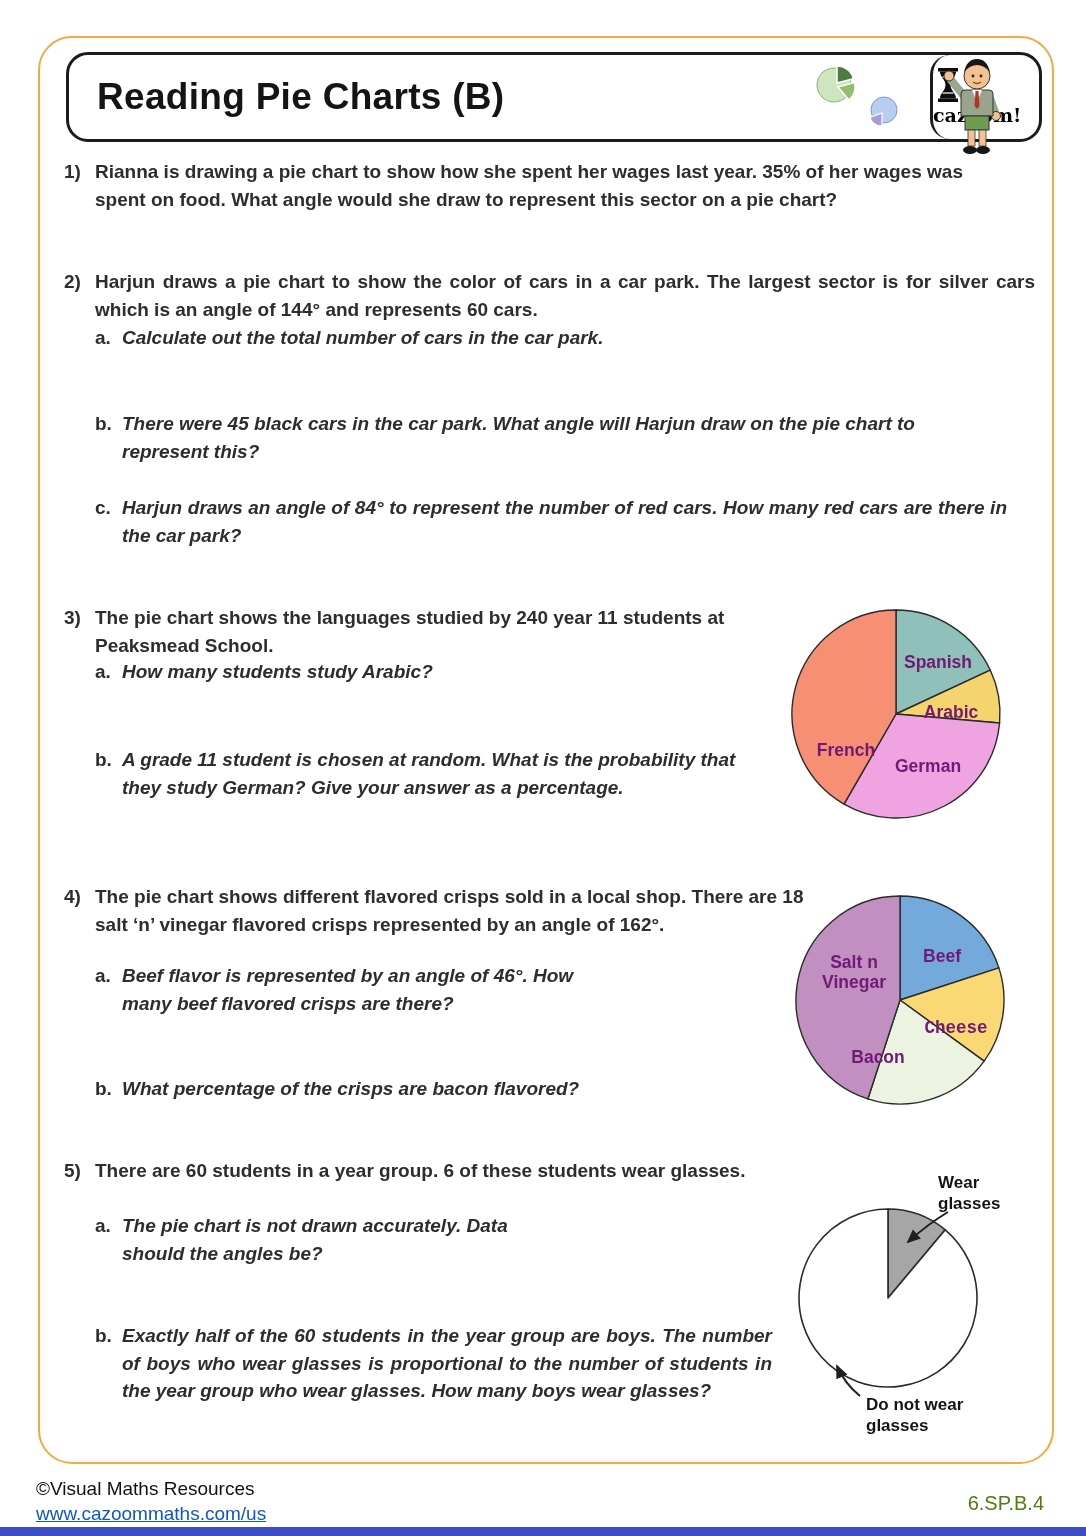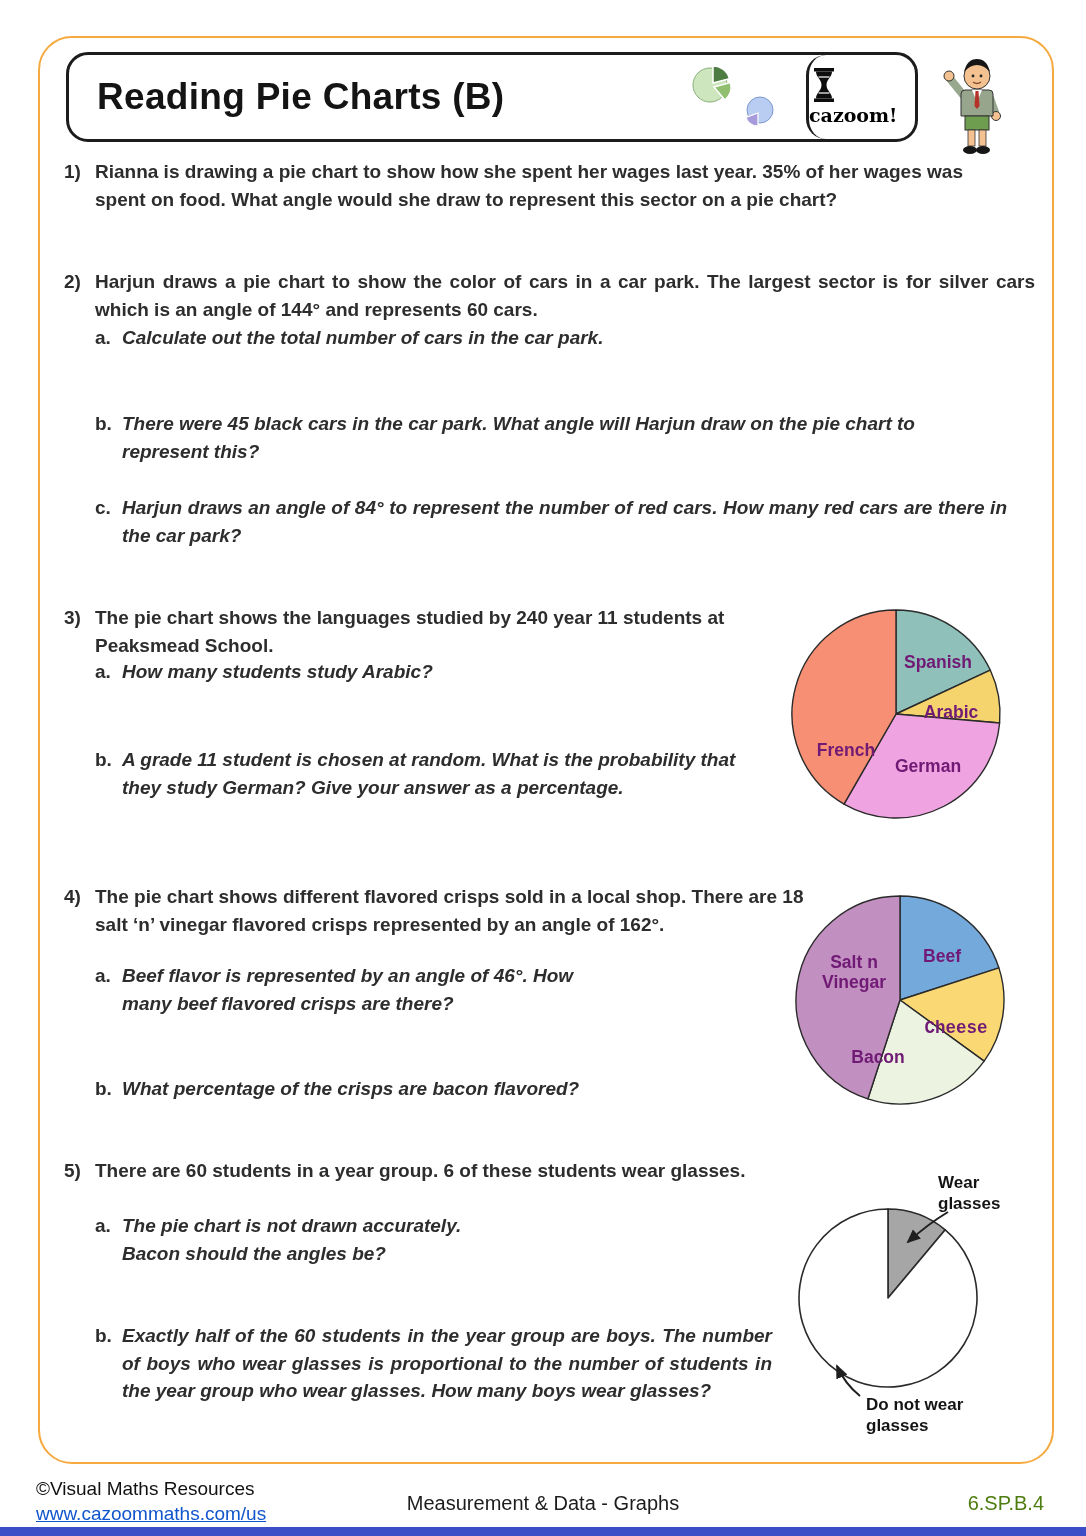--- a/index.html
+++ b/index.html
@@ -1,19 +1,19 @@
 <!DOCTYPE html>
 <html><head>
 <meta charset="utf-8">
 <style>
   html,body{margin:0;padding:0;}
   body{background:#ffffff;font-family:"Liberation Sans",sans-serif;}
   .page{position:relative;width:1086px;height:1536px;background:#fff;overflow:hidden;}
   .frame{position:absolute;left:38px;top:36px;width:1012px;height:1424px;border:2.5px solid #F5A93F;border-radius:34px;}
-  .header-box{position:absolute;left:66px;top:52px;width:852px;height:90px;border:3px solid #1c1c1c;border-radius:22px;background:#fff;display:flex;align-items:center;padding-left:28px;box-sizing:border-box;}
+  .header-box{position:absolute;left:66px;top:52px;width:976px;height:90px;border:3px solid #1c1c1c;border-radius:22px;background:#fff;display:flex;align-items:center;padding-left:28px;box-sizing:border-box;}
   .title{font-size:37px;font-weight:bold;color:#141414;margin:0;letter-spacing:0.3px;}
   .header-icons{margin-left:auto;position:relative;width:118px;height:100%;flex:none;}
   .icon-pie-green{position:absolute;left:0;top:6px;}
   .icon-pie-blue{position:absolute;left:54px;top:40px;}
   .logo-box{flex:none;width:106px;height:100%;border-left:3px solid #1c1c1c;display:flex;flex-direction:column;align-items:flex-start;justify-content:center;gap:2px;border-radius:20px;}
   .logo-text{font-family:"DejaVu Serif",serif;font-weight:bold;font-size:19px;color:#000;}
   .boy{position:absolute;left:934px;top:50px;}
   .q{position:absolute;display:flex;font-weight:bold;color:#2d2d2d;font-size:19px;line-height:27.5px;}
   .q .qnum{flex:none;width:31px;}
   .q .qtext{flex:1;}
@@ -158,21 +158,21 @@
     <span class="pie-label" style="left:86px;top:165px;">Bacon</span>
     <span class="pie-label wrap" style="left:62px;top:80px;width:78px;">Salt n Vinegar</span>
   </div>
 
   <div class="q" style="left:64px;top:1157px;width:691px;">
     <span class="qnum">5)</span>
     <div class="qtext">There are 60 students in a year group. 6 of these students wear glasses.</div>
   </div>
   <div class="part" style="left:95px;top:1212px;width:417px;">
     <span class="plabel">a.</span>
-    <div class="ptext">The pie chart is not drawn accurately. Bacon should the angles be?</div>
+    <div class="ptext">The pie chart is not drawn accurately. Data should the angles be?</div>
   </div>
   <div class="part justify" style="left:95px;top:1322px;width:677px;">
     <span class="plabel">b.</span>
     <div class="ptext">Exactly half of the 60 students in the year group are boys. The number of boys who wear glasses is proportional to the number of students in the year group who wear glasses. How many boys wear glasses?</div>
   </div>
 
   <div class="chart" style="left:790px;top:1170px;width:270px;height:268px;">
     <svg width="270" height="268" viewBox="0 0 270 268">
         <path d="M 98 128 L 98.00 39.00 A 89 89 0 0 1 155.21 59.82 Z" fill="#a6a6a6" stroke="#2a2a2a" stroke-width="1.6" stroke-linejoin="round"></path>
         <path d="M 98 128 L 155.21 59.82 A 89 89 0 1 1 98.00 39.00 Z" fill="#ffffff" stroke="#2a2a2a" stroke-width="1.6" stroke-linejoin="round"></path>
@@ -187,17 +187,16 @@
       <path d="M 70 226 Q 55 214 47 196" stroke="#1f1f1f" stroke-width="2" fill="none" marker-end="url(#ah)"></path>
     </svg>
     <span class="annot" style="left:148px;top:2px;width:88px;">Wear glasses</span>
     <span class="annot" style="left:76px;top:224px;width:130px;">Do not wear glasses</span>
   </div>
 
   <div class="footer-left">
     <div>©Visual Maths Resources</div>
     <a class="footer-link">www.cazoommaths.com/us</a>
   </div>
-  <div class="footer-center">Measurement &amp; Data - Graphs</div>
   <div class="footer-right">6.SP.B.4</div>
   <div class="bottom-bar"></div>
 
 </div>
 
 </body></html>

